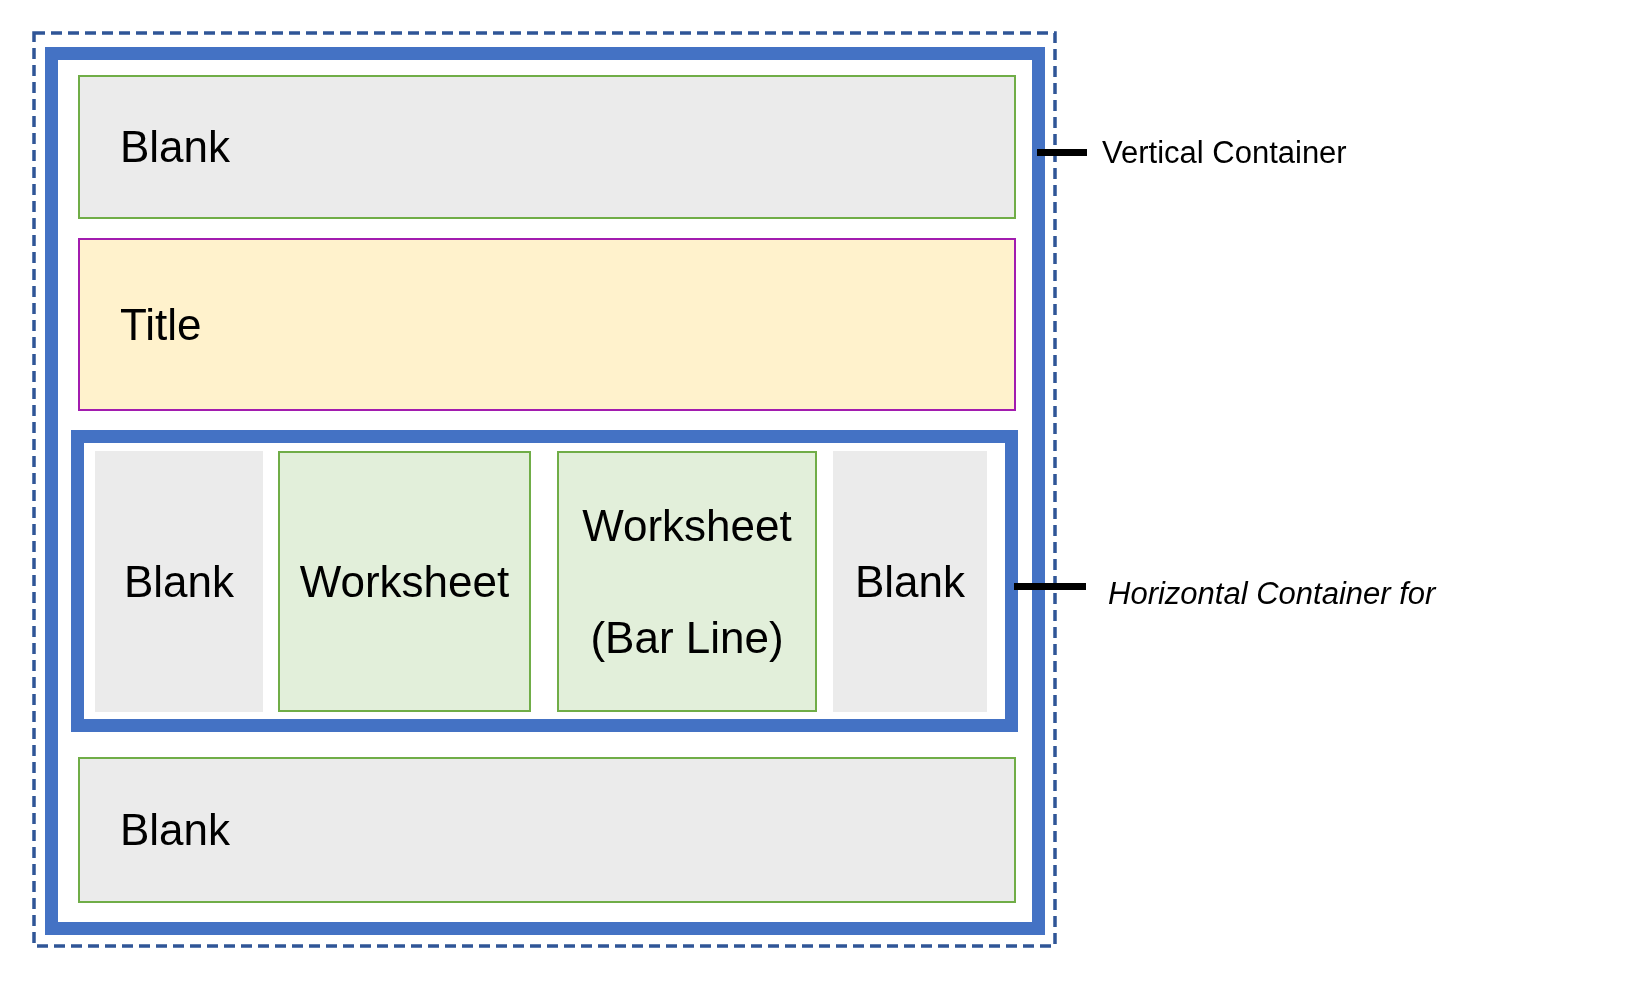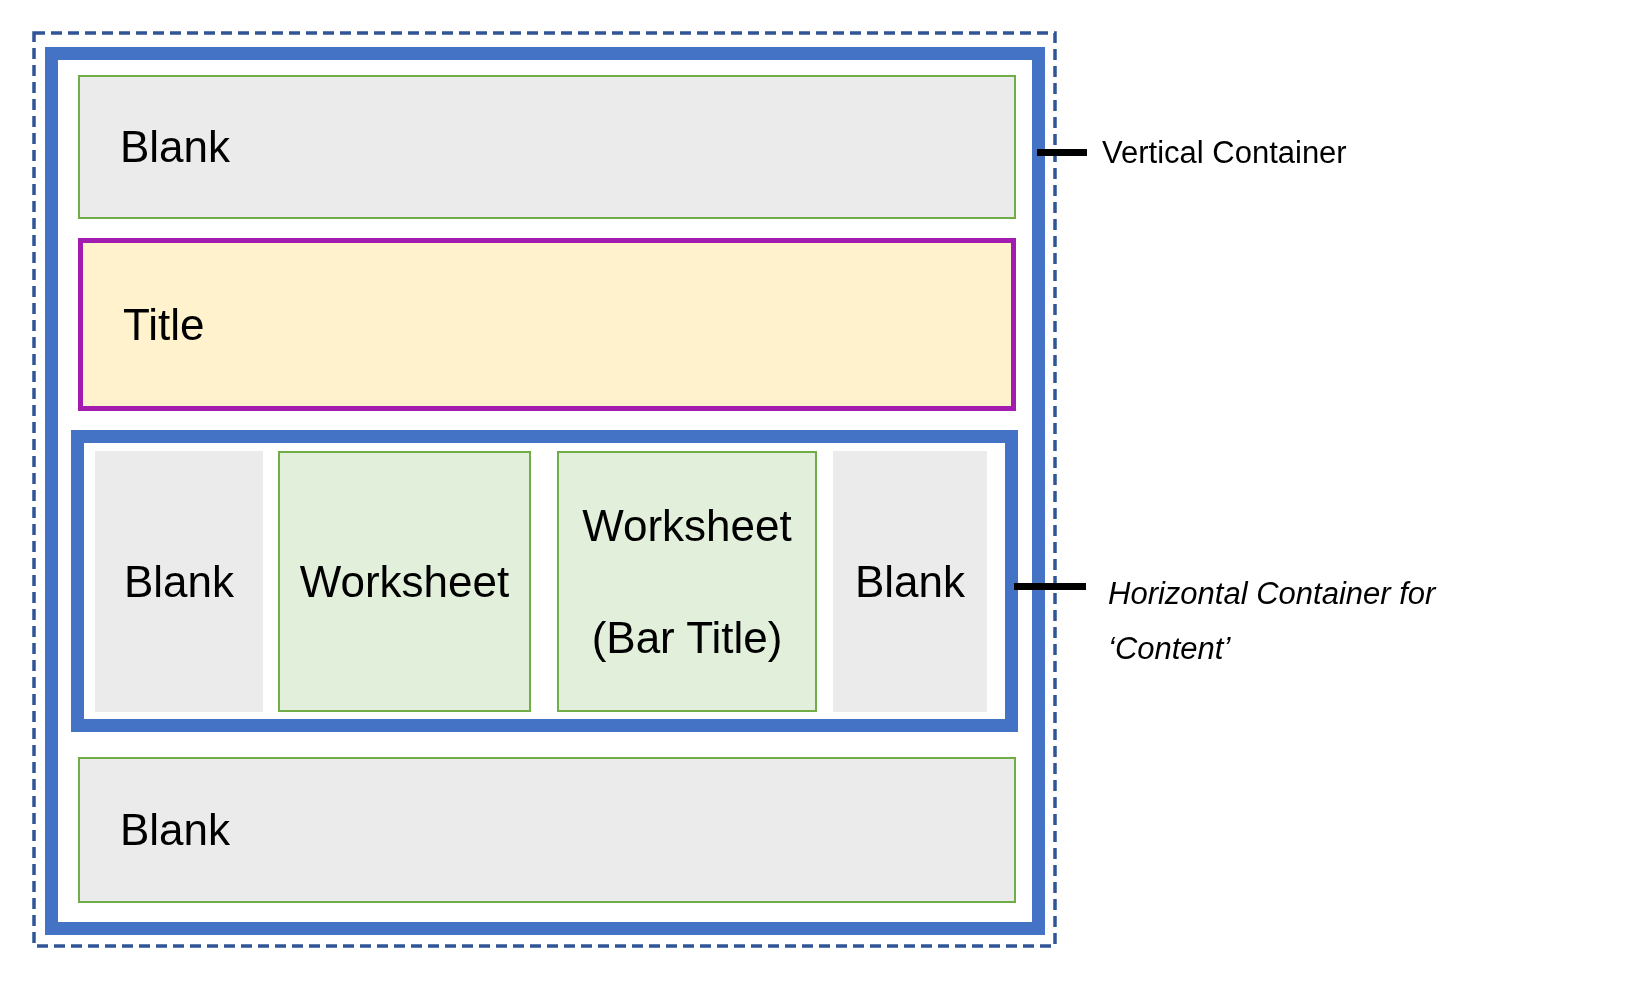--- a/index.html
+++ b/index.html
@@ -22,21 +22,21 @@
   }
   
   .band{
     position:absolute;left:20px;width:938px;
     box-sizing:border-box;
     display:flex;align-items:center;
     padding-left:40px;
     font-size:44px;
   }
   .band.gray{background:#EBEBEB;border:2px solid #70AD47;}
-  .band.cream{background:#FFF2CC;border:5px solid #a21caf;}
+  .band.cream{background:#FFF2CC;border:2px solid #a21caf;}
   #blank-top{top:15px;height:144px;}
   #title-box{top:178px;height:173px;}
   #blank-bottom{top:697px;height:146px;}
 
   
   .hc{
     position:absolute;left:13px;top:370px;width:947px;height:302px;
     border:13px solid #4472C4;background:#ffffff;box-sizing:border-box;
   }
   .cell{
@@ -82,35 +82,34 @@
 
     <div class="hc">
       <div class="cell gray" id="hc-blank-left">
         <span>Blank</span>
       </div>
       <div class="cell green" id="ws-line">
         <div class="ws-line-text">Worksheet</div>
       </div>
       <div class="cell green" id="ws-bar">
         <div class="ws-line-text">Worksheet</div>
-        <div class="ws-line-text">(Bar Title)</div>
+        <div class="ws-line-text">(Bar Line)</div>
       </div>
       <div class="cell gray" id="hc-blank-right">
         <span>Blank</span>
       </div>
     </div>
 
     <div class="band gray" id="blank-bottom">
       <span>Blank</span>
     </div>
 
   </div>
 
   <div class="tick" id="tick-vc"></div>
   <div class="callout" id="callout-vc">Vertical Container</div>
 
   <div class="tick" id="tick-hc"></div>
   <div class="callout" id="callout-hc">
     <div>Horizontal Container for</div>
-    <div>‘Content’</div>
   </div>
 
 </div>
 
 </body></html>

